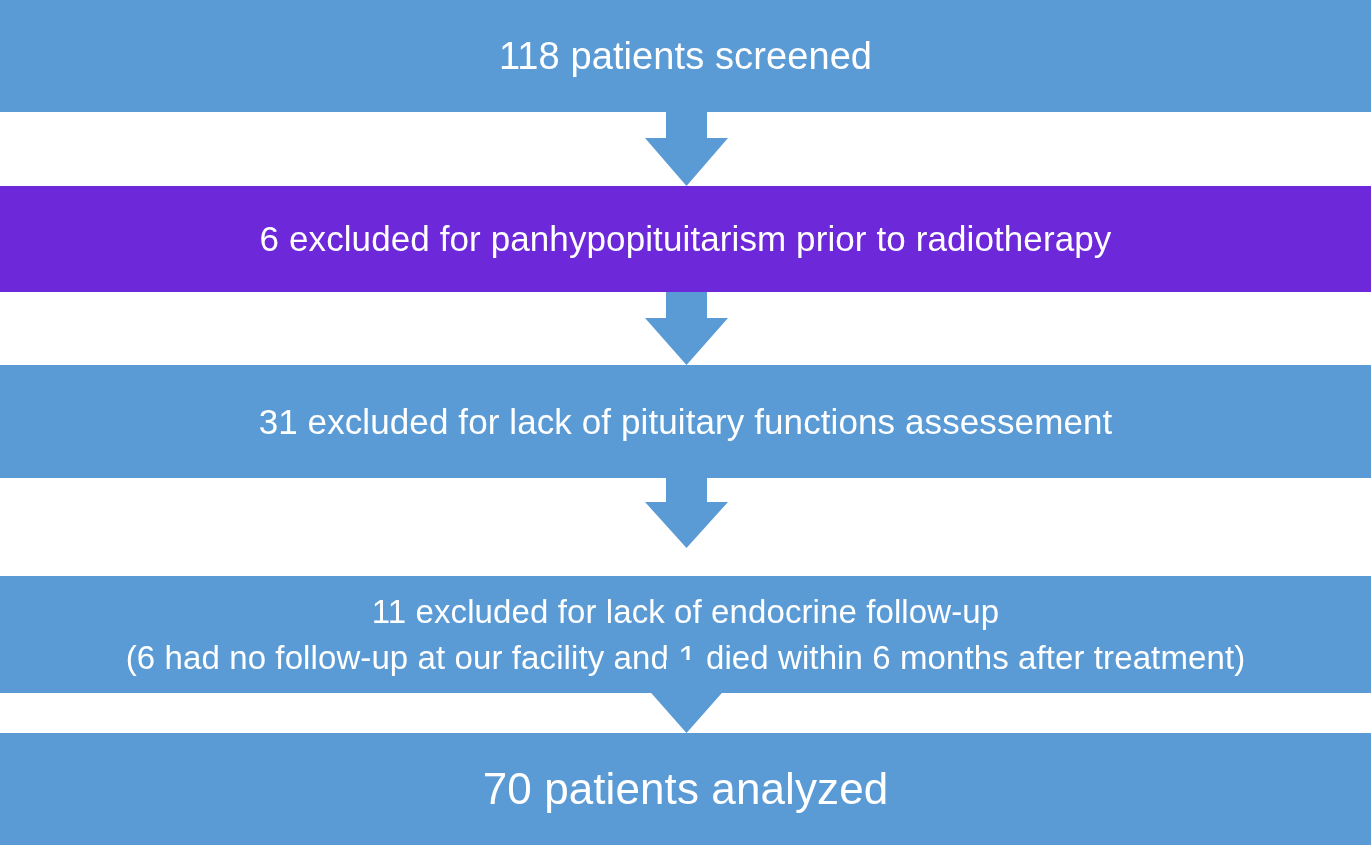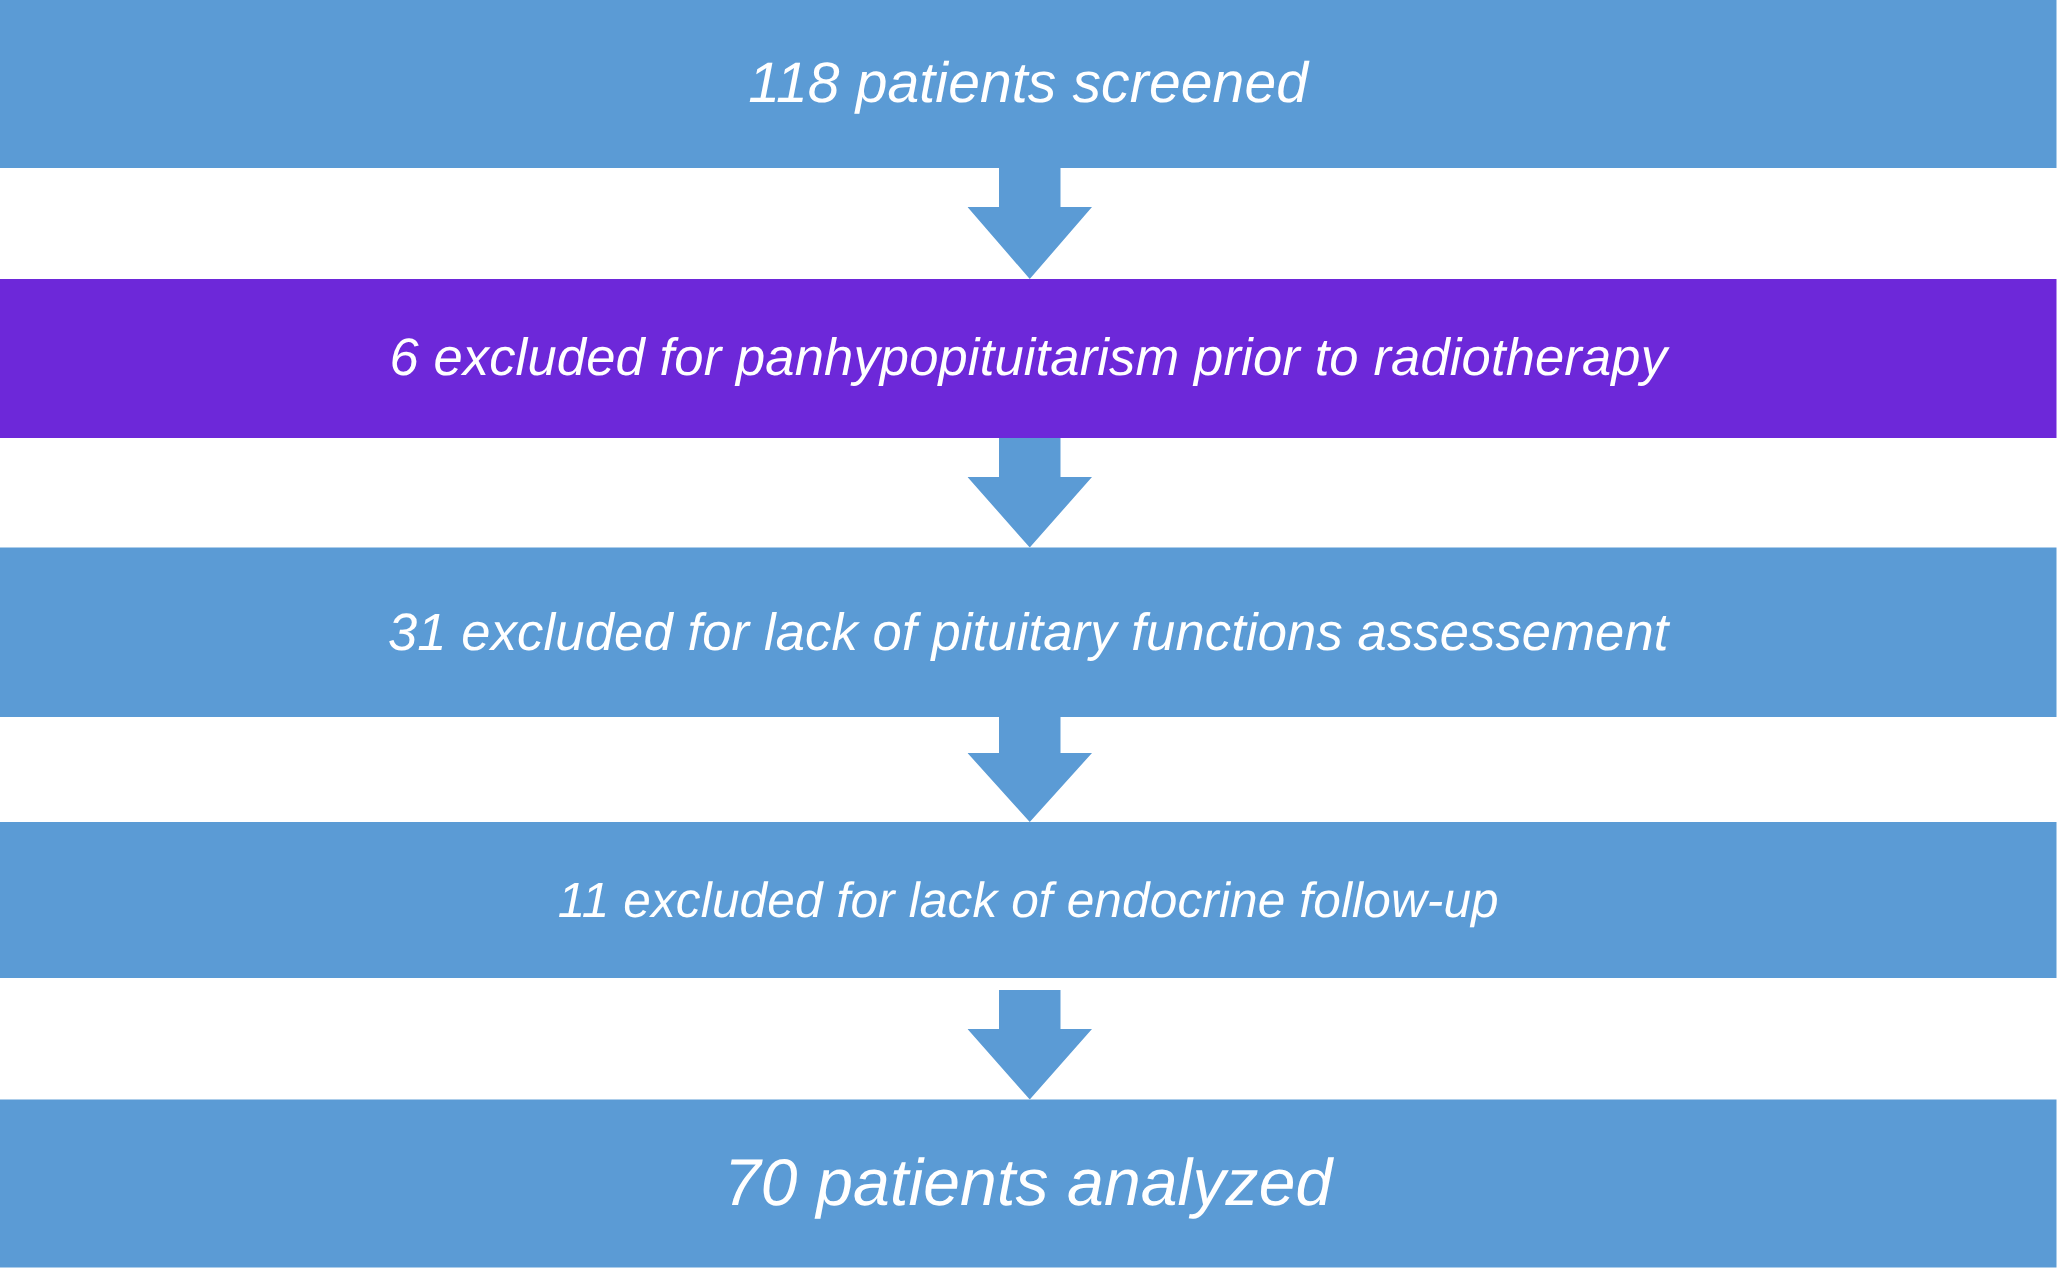--- a/index.html
+++ b/index.html
@@ -34,21 +34,20 @@
     text-align: center;
     line-height: 1.18;
     letter-spacing: 0.1px;
     white-space: nowrap;
   }
 
   .flow-box .line {
     display: block;
     width: 100%;
     text-align: center;
-    font-style: italic;
   }
 
   
   #box-screened {
     top: 0px;
     height: 112px;
     background: #5B9BD5;
     font-size: 38px;
   }
 
@@ -63,22 +62,22 @@
   
   #box-excluded-assessment {
     top: 365px;
     height: 113px;
     background: #5B9BD5;
     font-size: 35px;
   }
 
   
   #box-excluded-followup {
-    top: 548px;
-    height: 104px;
+    top: 576px;
+    height: 117px;
     background: #5B9BD5;
     font-size: 33px;
     line-height: 1.38;
   }
 
   
   #box-analyzed {
     top: 733px;
     height: 112px;
     background: #5B9BD5;
@@ -133,20 +132,21 @@
   </div>
 
   <div class="flow-arrow" id="arrow-3">
     <svg viewBox="0 0 83 70" preserveAspectRatio="none" aria-hidden="true">
       <polygon points="21,0 62,0 62,24 83,24 41.5,70 0,24 21,24" fill="#5B9BD5"></polygon>
     </svg>
   </div>
 
   <div class="flow-box" id="box-excluded-followup">
     <span class="line">11 excluded for lack of endocrine follow-up</span>
+    <span class="line">(6 had no follow-up at our facility and 1 died within 6 months after treatment)</span>
   </div>
 
   <div class="flow-arrow" id="arrow-4">
     <svg viewBox="0 0 83 73" preserveAspectRatio="none" aria-hidden="true">
       <polygon points="21,0 62,0 62,26 83,26 41.5,73 0,26 21,26" fill="#5B9BD5"></polygon>
     </svg>
   </div>
 
   <div class="flow-box" id="box-analyzed">
     <span class="line">70 patients analyzed</span>

